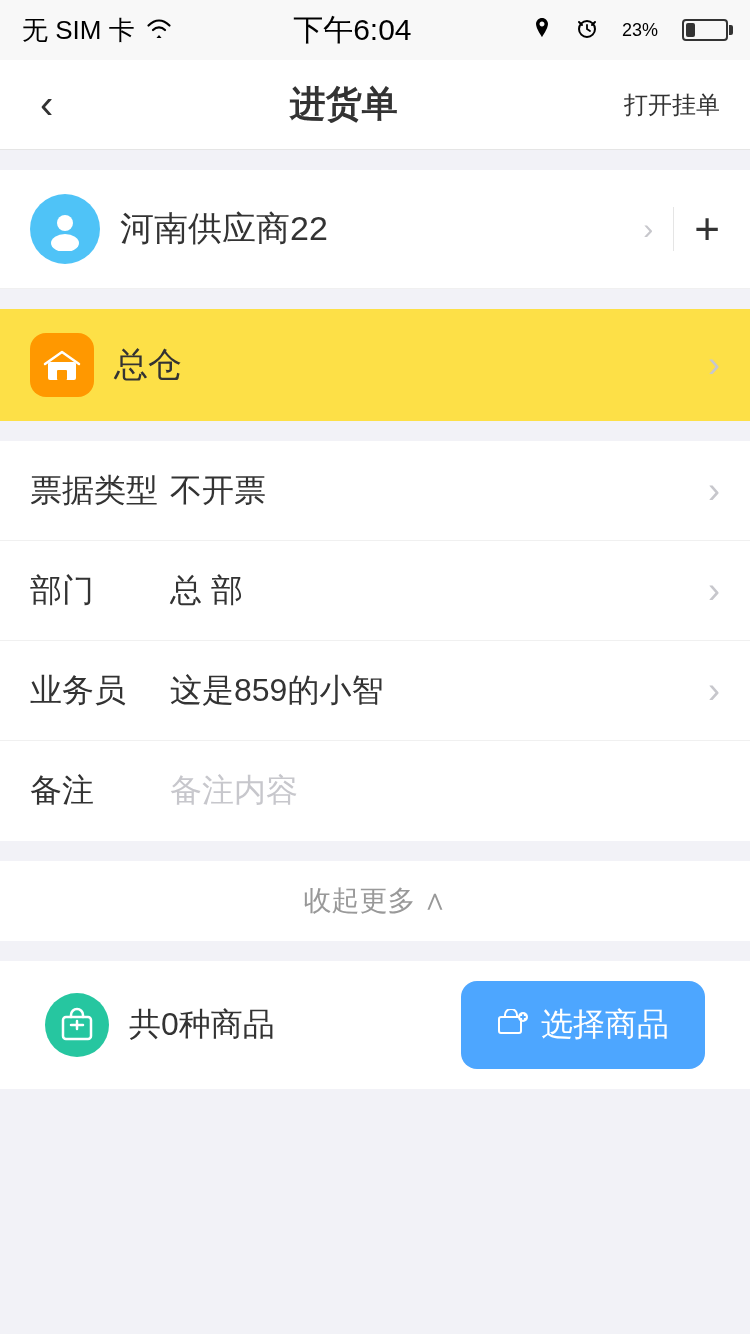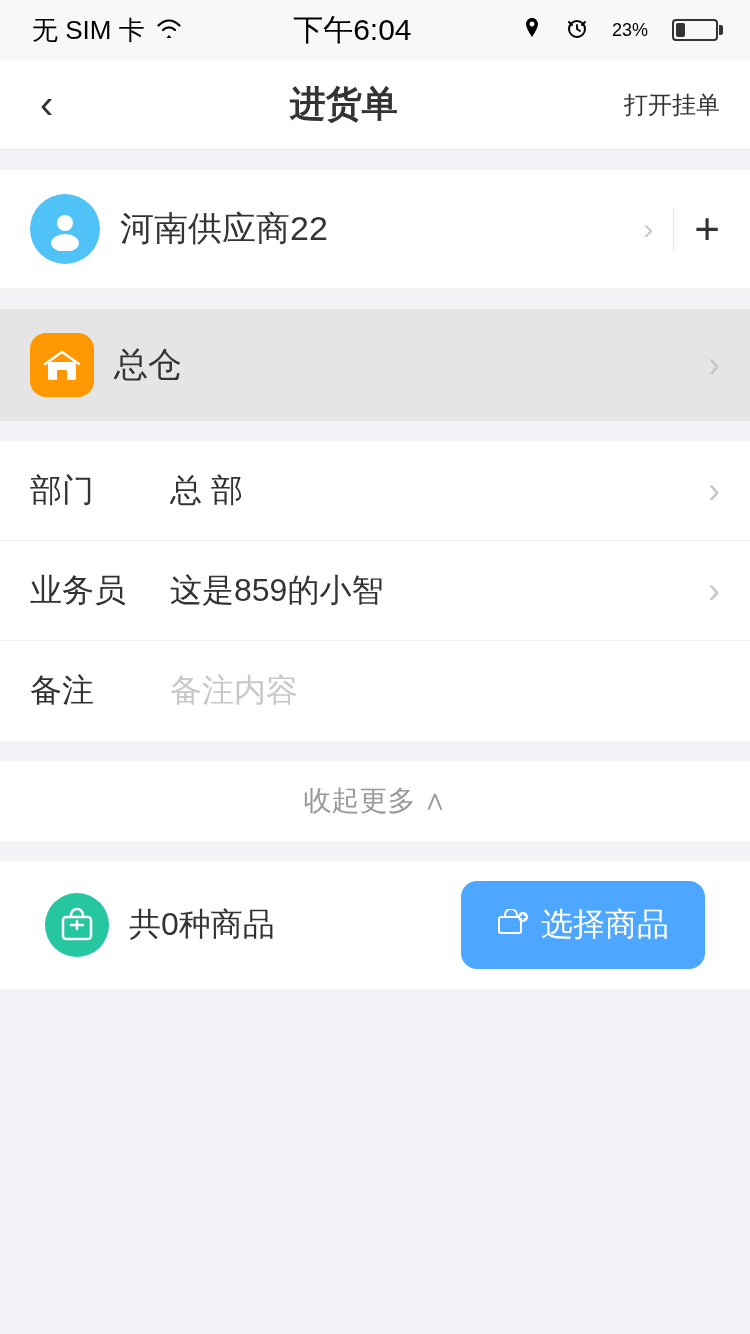--- a/index.html
+++ b/index.html
@@ -14,21 +14,21 @@
     }
 
     
     .status-bar {
       width: 750px;
       height: 60px;
       background: #f8f8f8;
       display: flex;
       align-items: center;
       justify-content: space-between;
-      padding: 0 32px;
+      padding: 0 22px;
       font-size: 26px;
       color: #000;
     }
     .status-left {
       display: flex;
       align-items: center;
       gap: 10px;
     }
     .status-center {
       font-size: 30px;
@@ -163,21 +163,21 @@
       font-size: 28px;
       color: #e6a817;
       border-bottom: 1px solid #f0f0f0;
     }
 
     
     .warehouse-row {
       display: flex;
       align-items: center;
       padding: 24px 30px;
-      background: #e5e5e5;
+      background: #fde047;
       cursor: pointer;
     }
     .warehouse-icon {
       width: 64px;
       height: 64px;
       border-radius: 16px;
       background: #ff9800;
       display: flex;
       align-items: center;
       justify-content: center;
@@ -371,20 +371,25 @@
         <rect x="14" y="24" width="10" height="10" rx="1" fill="#ff9800"></rect>
       </svg>
     </div>
     <span class="warehouse-name">总仓</span>
     <span class="row-chevron chevron-right"></span>
   </div>
 </div>
 
 <div class="form-section">
 
+  <div class="form-row">
+    <span class="form-label">票据类型</span>
+    <span class="form-value">不开票</span>
+    <span class="row-chevron chevron-right"></span>
+  </div>
 
   <div class="form-row">
     <span class="form-label">部门</span>
     <span class="form-value">总 部</span>
     <span class="row-chevron chevron-right"></span>
   </div>
 
   <div class="form-row">
     <span class="form-label">业务员</span>
     <span class="form-value">这是859的小智</span>

